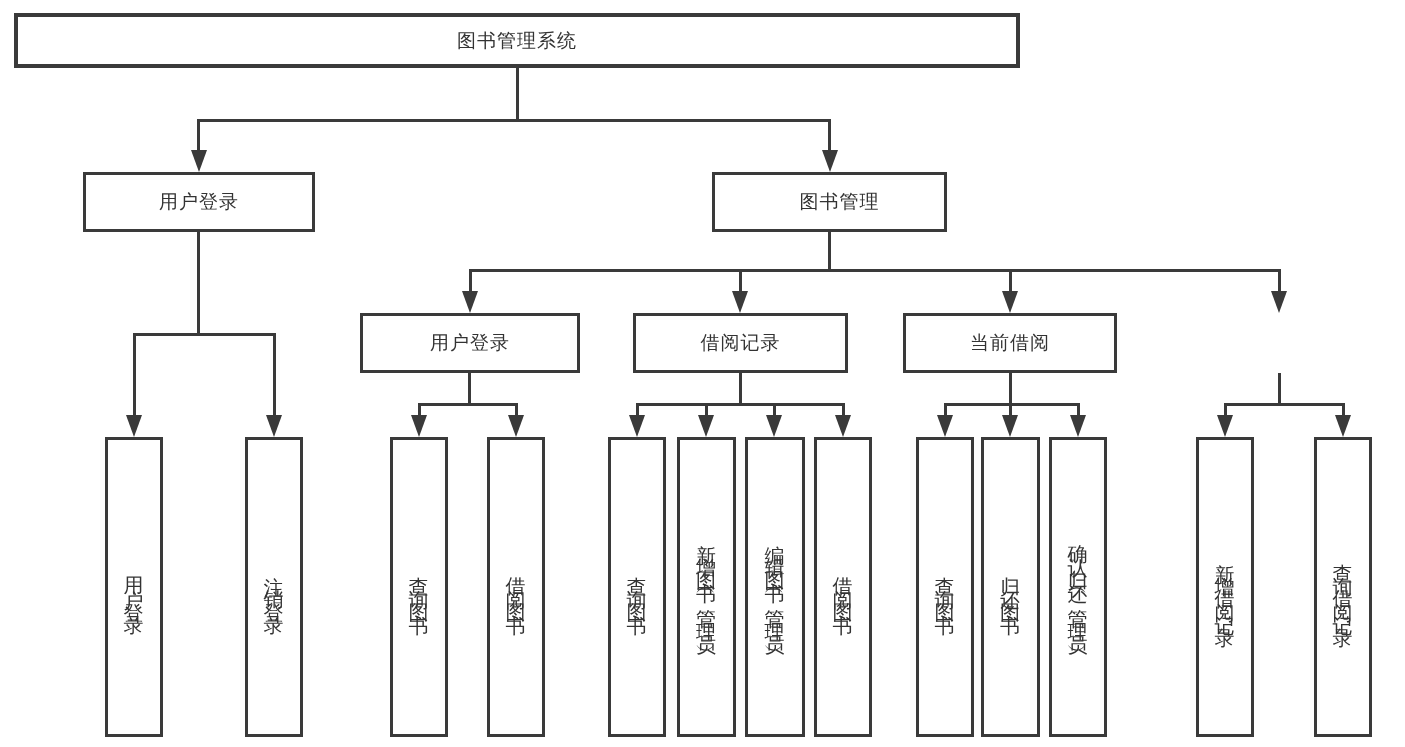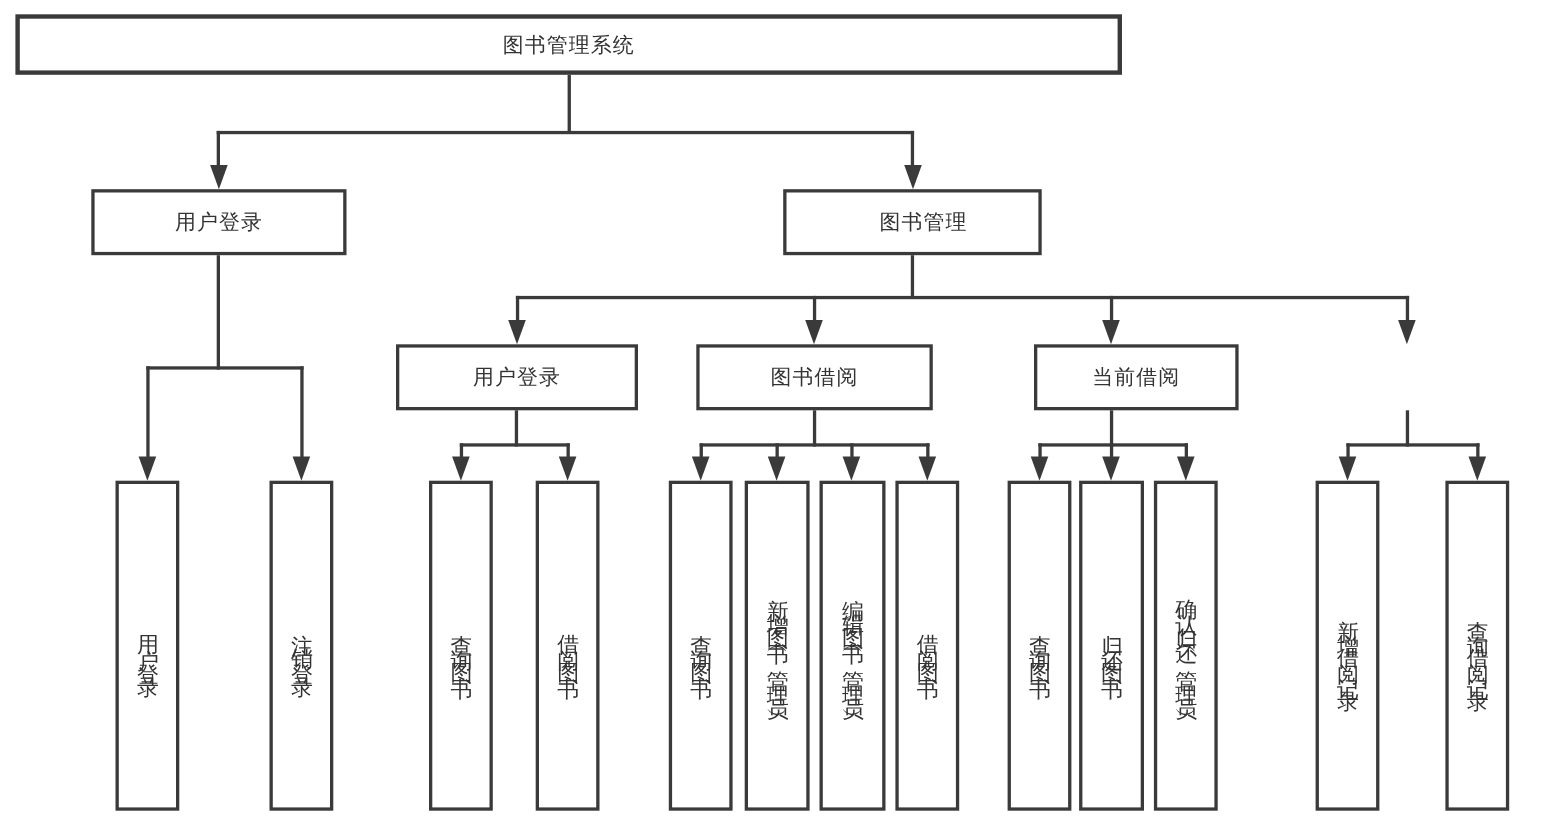--- a/index.html
+++ b/index.html
@@ -87,23 +87,23 @@
   <div class="line" style="left:1278px; top:269px; width:3px; height:24px;"></div>
   <div class="arrow" style="left:462px;  top:291px;"></div>
   <div class="arrow" style="left:732px;  top:291px;"></div>
   <div class="arrow" style="left:1002px; top:291px;"></div>
   <div class="arrow" style="left:1271px; top:291px;"></div>
 
   <div class="node hnode" style="left:360px; top:313px; width:220px; height:60px;">
     <span>用户登录</span>
   </div>
   <div class="node hnode" style="left:633px; top:313px; width:215px; height:60px;">
-    <span>图书借阅</span>
+    <span>借阅记录</span>
   </div>
-  <div class="node hnode" style="left:940px; top:313px; width:186px; height:60px;">
+  <div class="node hnode" style="left:903px; top:313px; width:214px; height:60px;">
     <span>当前借阅</span>
   </div>
 
   <div class="line" style="left:468px; top:373px; width:3px;  height:33px;"></div>
   <div class="line" style="left:418px; top:403px; width:100px; height:3px;"></div>
   <div class="line" style="left:418px; top:403px; width:3px;  height:14px;"></div>
   <div class="line" style="left:515px; top:403px; width:3px;  height:14px;"></div>
   <div class="arrow" style="left:411px; top:415px;"></div>
   <div class="arrow" style="left:508px; top:415px;"></div>
 

